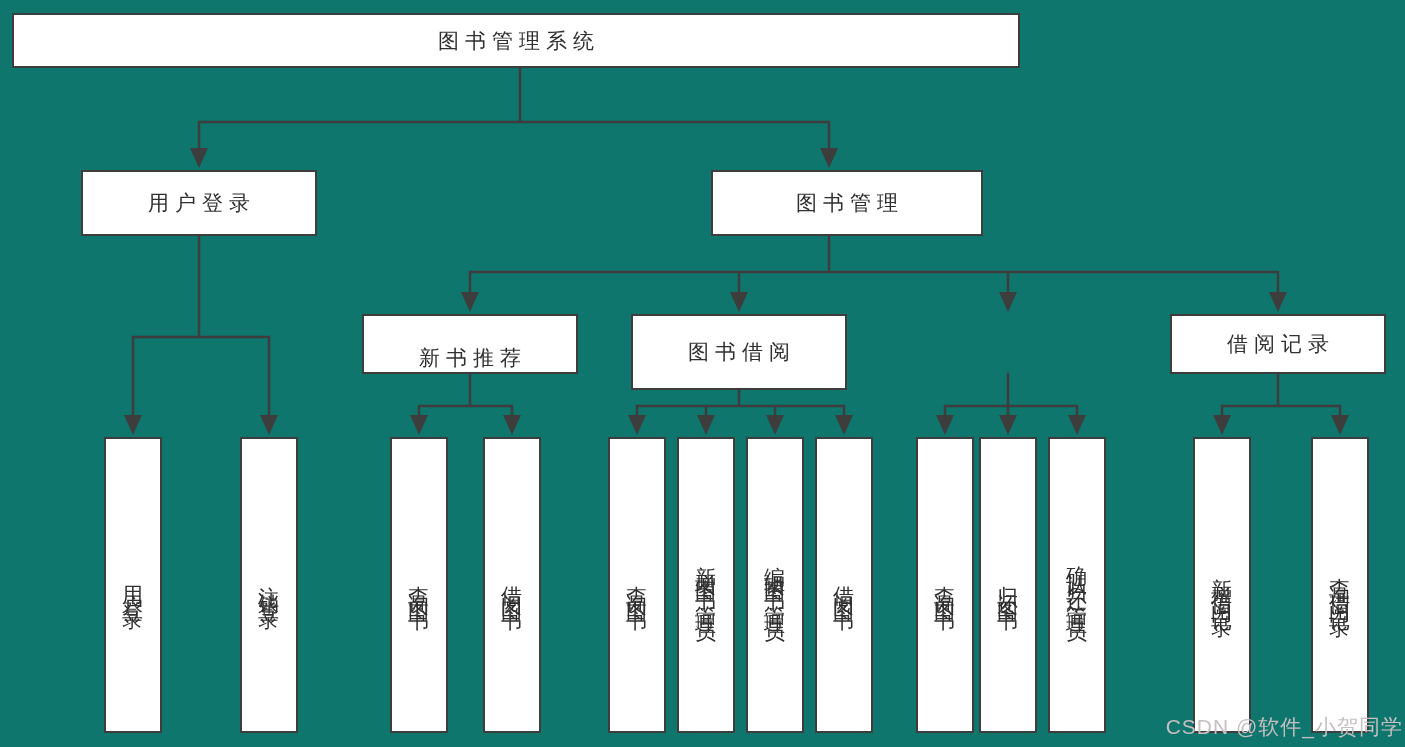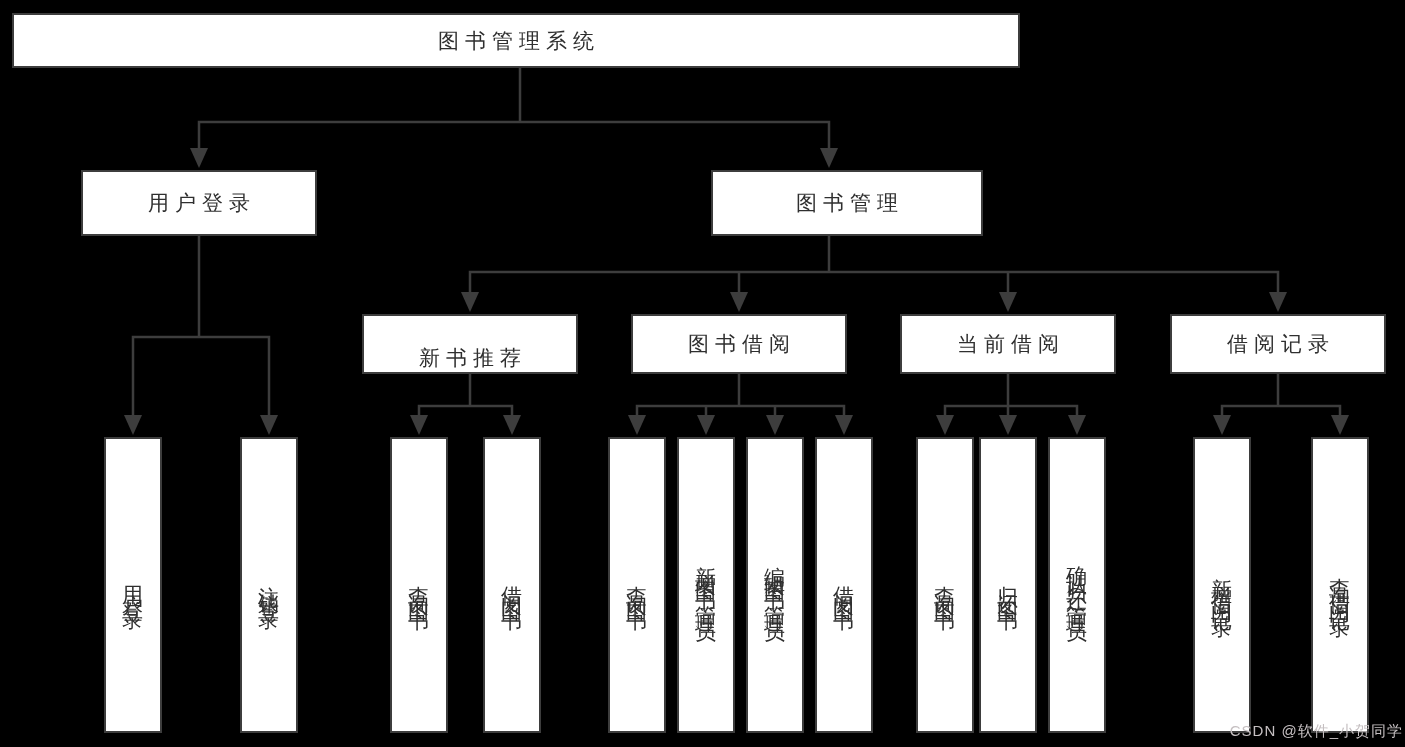--- a/index.html
+++ b/index.html
@@ -5,21 +5,21 @@
   html, body {
     margin: 0;
     padding: 0;
     background: #ffffff;
     font-family: "Liberation Sans", "DejaVu Sans", sans-serif;
   }
   #stage {
     position: relative;
     width: 1405px;
     height: 747px;
-    background: #000000;
+    background: #0f766e;
     overflow: hidden;
   }
   #wires {
     position: absolute;
     left: 0; top: 0;
     z-index: 1;
   }
   #wires path {
     fill: none;
     stroke: #3d3d3d;
@@ -68,21 +68,21 @@
     color: #2f2f2f;
     letter-spacing: 8px;
     line-height: 1;
     white-space: nowrap;
   }
   #watermark {
     position: absolute;
     right: 2px;
     bottom: 6px;
     z-index: 5;
-    font-size: 15px;
+    font-size: 21px;
     color: #c5bfc1;
     letter-spacing: 1px;
     white-space: nowrap;
   }
 </style>
 </head>
 <body>
 
 <div id="stage">
 
@@ -136,25 +136,22 @@
   <div class="hbox" style="left:81px; top:170px; width:236px; height:66px;">
     <span class="lbl">用户登录</span>
   </div>
   <div class="hbox" style="left:711px; top:170px; width:272px; height:66px;">
     <span class="lbl">图书管理</span>
   </div>
 
   <div class="hbox" style="left:362px; top:314px; width:216px; height:60px;align-items:flex-end;">
     <span class="lbl">新书推荐</span>
   </div>
-  <div class="hbox" style="left:631px; top:314px; width:216px; height:60px;">
+  <div class="hbox" style="left:631px; top:314px; width:216px; height:76px;">
     <span class="lbl">图书借阅</span>
-  </div>
-  <div class="hbox" style="left:900px; top:314px; width:216px; height:60px;">
-    <span class="lbl">当前借阅</span>
   </div>
   <div class="hbox" style="left:1170px; top:314px; width:216px; height:60px;">
     <span class="lbl">借阅记录</span>
   </div>
 
   <div class="vbox" style="left:104px;">
     <span class="vlbl">用户登录</span>
   </div>
   <div class="vbox" style="left:240px;">
     <span class="vlbl">注销登录</span>

